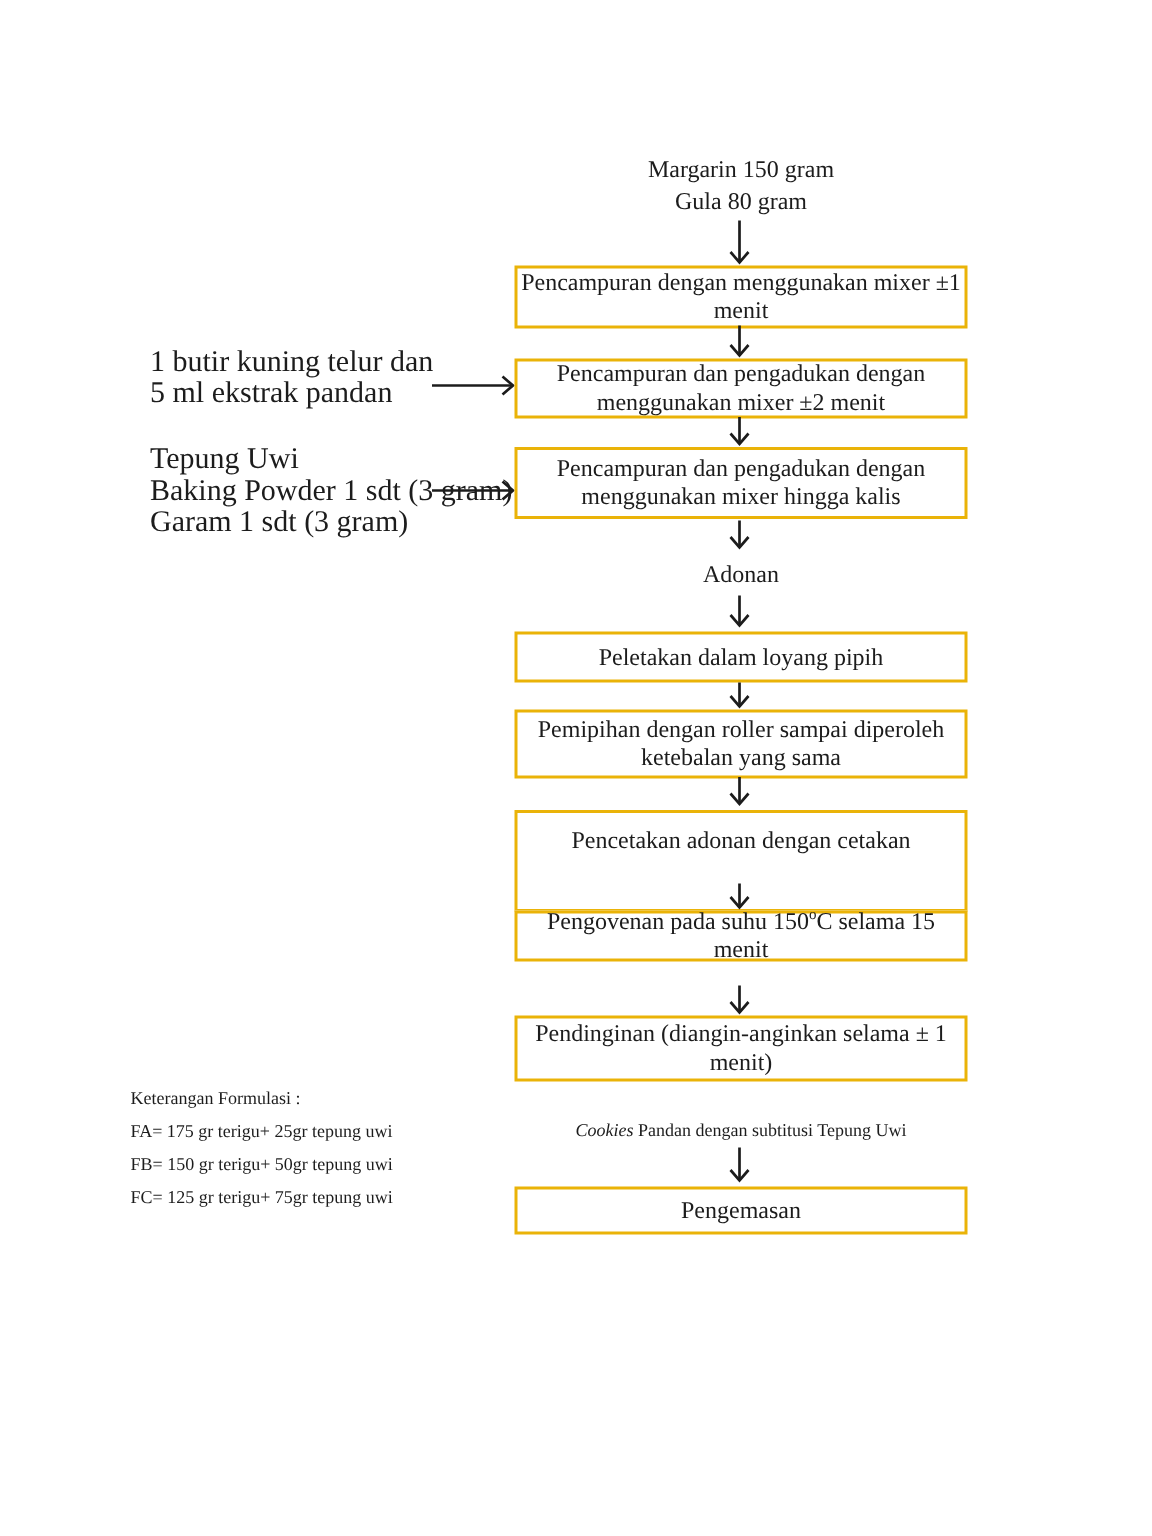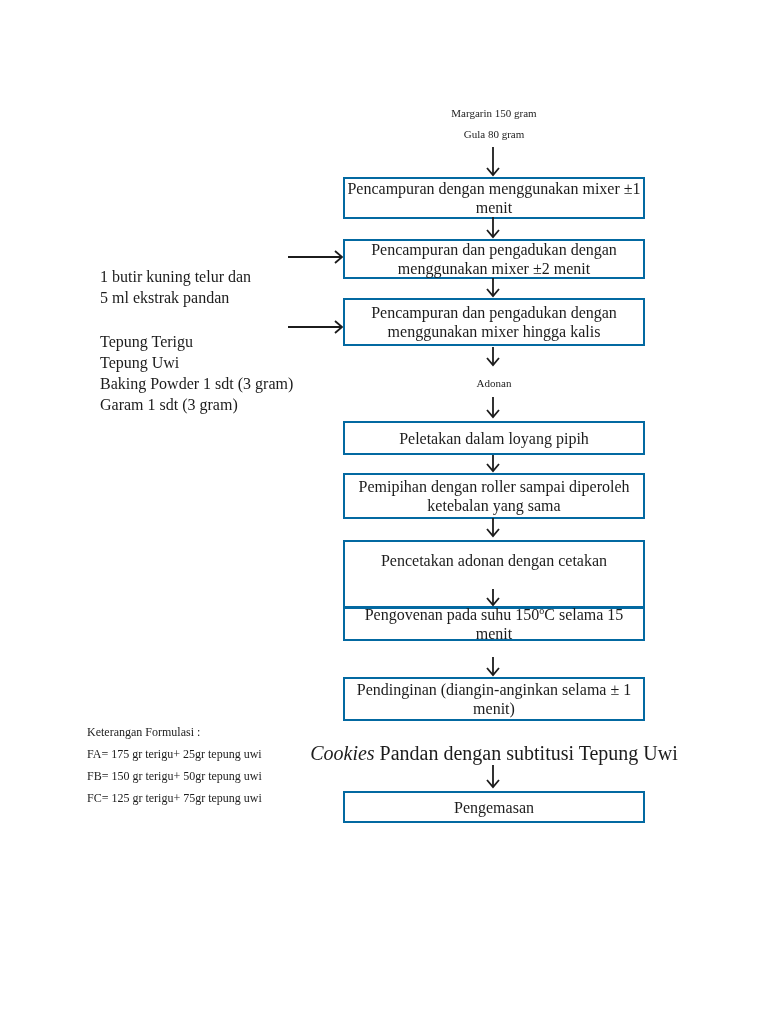--- a/index.html
+++ b/index.html
@@ -1,37 +1,37 @@
 <!DOCTYPE html>
 <html><head>
 <meta charset="utf-8">
 <style>
   html,body{margin:0;padding:0;}
   body{width:768px;height:1024px;background:#ffffff;position:relative;
        font-family:"Liberation Serif","DejaVu Serif",serif;color:#1c1c1c;}
   .abs{position:absolute;}
   
   .colcenter{position:absolute;left:343px;width:302px;text-align:center;
-             font-size:11px;line-height:21px;}
+             font-size:16px;line-height:21px;}
   
   .fbox{position:absolute;left:343px;width:302px;box-sizing:border-box;
-        border:2px solid #0369a1;background:#ffffff;
+        border:2px solid #eab308;background:#ffffff;
         display:flex;flex-direction:column;justify-content:center;
         text-align:center;font-size:16px;line-height:19px;}
   .fbox.top-text{justify-content:flex-start;padding-top:9px;}
   .bl{white-space:nowrap;}
   sup{font-size:10px;line-height:0;}
   
-  .side{position:absolute;font-size:16px;line-height:21px;white-space:nowrap;margin-top:35px;}
+  .side{position:absolute;font-size:20px;line-height:21px;white-space:nowrap;}
   .legend{position:absolute;font-size:12px;line-height:22px;white-space:nowrap;}
   
   svg.arrow{position:absolute;overflow:visible;}
   svg.arrow line, svg.arrow polyline{stroke:#1c1c1c;stroke-width:1.8;fill:none;}
   .cookiesline{position:absolute;left:294px;width:400px;text-align:center;
-               font-size:20px;line-height:20px;white-space:nowrap;}
+               font-size:12px;line-height:20px;white-space:nowrap;}
 </style>
 </head>
 <body>
 
 <div class="abs" style="left:0;top:0;width:768px;height:1024px;">
 
   <div class="colcenter" style="top:103px">
     <div>Margarin 150 gram</div>
     <div>Gula 80 gram</div>
   </div>
@@ -64,21 +64,20 @@
     <div class="bl">Pencampuran dan pengadukan dengan</div>
     <div class="bl">menggunakan mixer ±2 menit</div>
   </div>
 
   <svg class="arrow" style="left:485px;top:278px" width="16" height="20">
     <line x1="8" y1="0" x2="8" y2="18"></line>
       <polyline points="2,11 8,18 14,11"></polyline>
   </svg>
 
   <div class="side" style="left:100px;top:296px">
-    <div>Tepung Terigu</div>
     <div>Tepung Uwi</div>
     <div>Baking Powder 1 sdt (3 gram)</div>
     <div>Garam 1 sdt (3 gram)</div>
   </div>
   <svg class="arrow" style="left:288px;top:319px" width="56" height="16">
     <line x1="0" y1="8" x2="54" y2="8"></line>
       <polyline points="47,2 54,8 47,14"></polyline>
   </svg>
 
   <div class="fbox" style="top:298px;height:48px">

